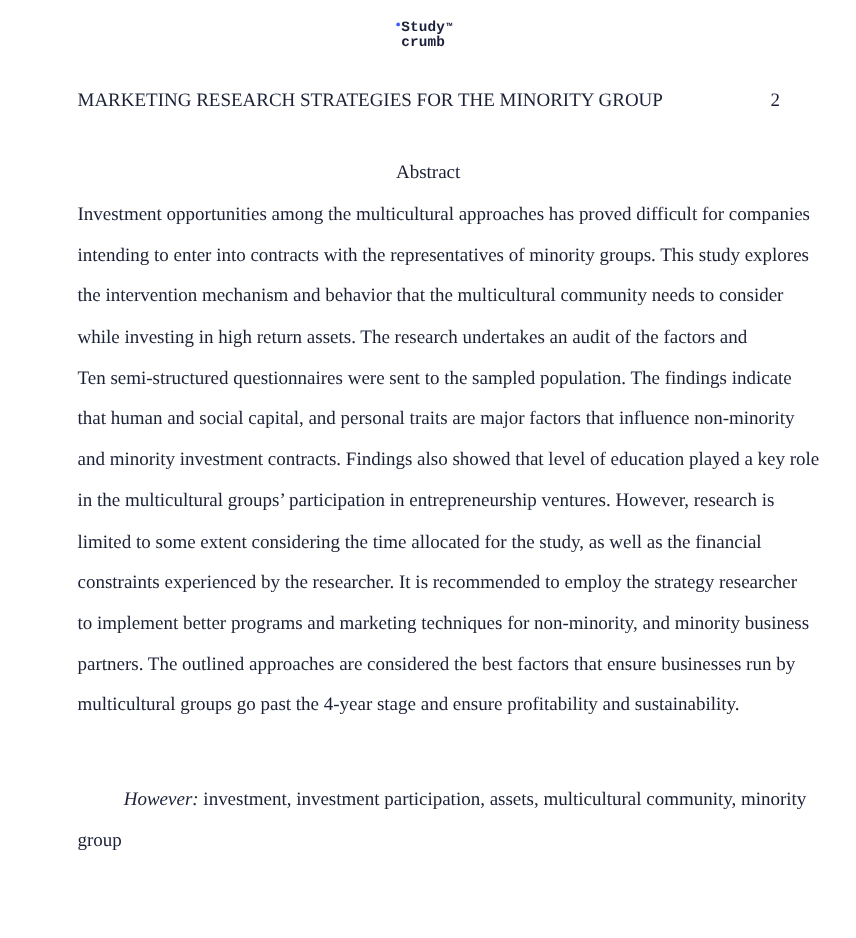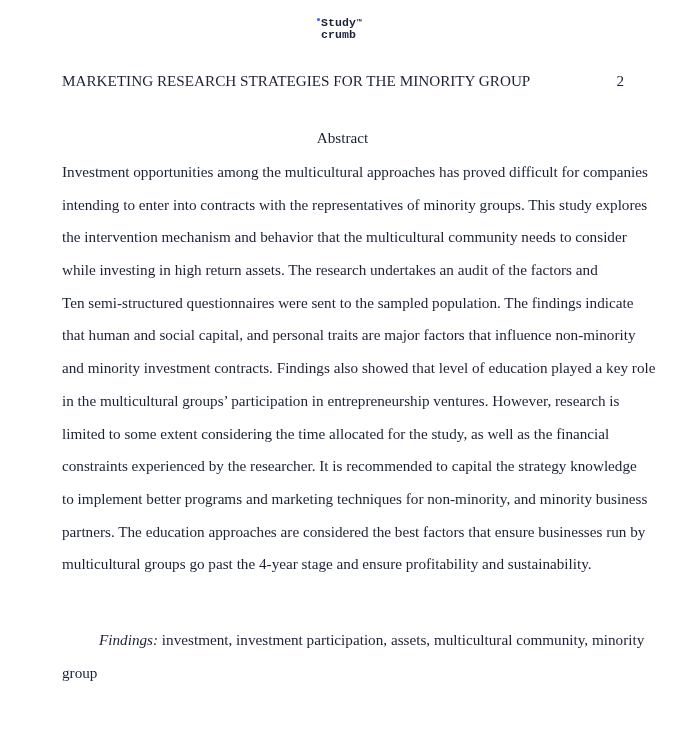--- a/index.html
+++ b/index.html
@@ -126,22 +126,22 @@
 <div class="abstract">
   <span class="line">Investment opportunities among the multicultural approaches has proved difficult for companies</span>
   <span class="line">intending to enter into contracts with the representatives of minority groups. This study explores</span>
   <span class="line">the intervention mechanism and behavior that the multicultural community needs to consider</span>
   <span class="line">while investing in high return assets. The research undertakes an audit of the factors and</span>
   <span class="line">Ten semi-structured questionnaires were sent to the sampled population. The findings indicate</span>
   <span class="line">that human and social capital, and personal traits are major factors that influence non-minority</span>
   <span class="line">and minority investment contracts. Findings also showed that level of education played a key role</span>
   <span class="line">in the multicultural groups’ participation in entrepreneurship ventures. However, research is</span>
   <span class="line">limited to some extent considering the time allocated for the study, as well as the financial</span>
-  <span class="line">constraints experienced by the researcher. It is recommended to capital the strategy knowledge</span>
+  <span class="line">constraints experienced by the researcher. It is recommended to employ the strategy researcher</span>
   <span class="line">to implement better programs and marketing techniques for non-minority, and minority business</span>
-  <span class="line">partners. The education approaches are considered the best factors that ensure businesses run by</span>
+  <span class="line">partners. The outlined approaches are considered the best factors that ensure businesses run by</span>
   <span class="line">multicultural groups go past the 4-year stage and ensure profitability and sustainability.</span>
 </div>
 
 <div class="keywords">
-  <span class="kline first"><span class="label">Findings:</span><span> investment, investment participation, assets, multicultural community, minority</span></span>
+  <span class="kline first"><span class="label">However:</span><span> investment, investment participation, assets, multicultural community, minority</span></span>
   <span class="kline">group</span>
 </div>
 
 </body></html>

